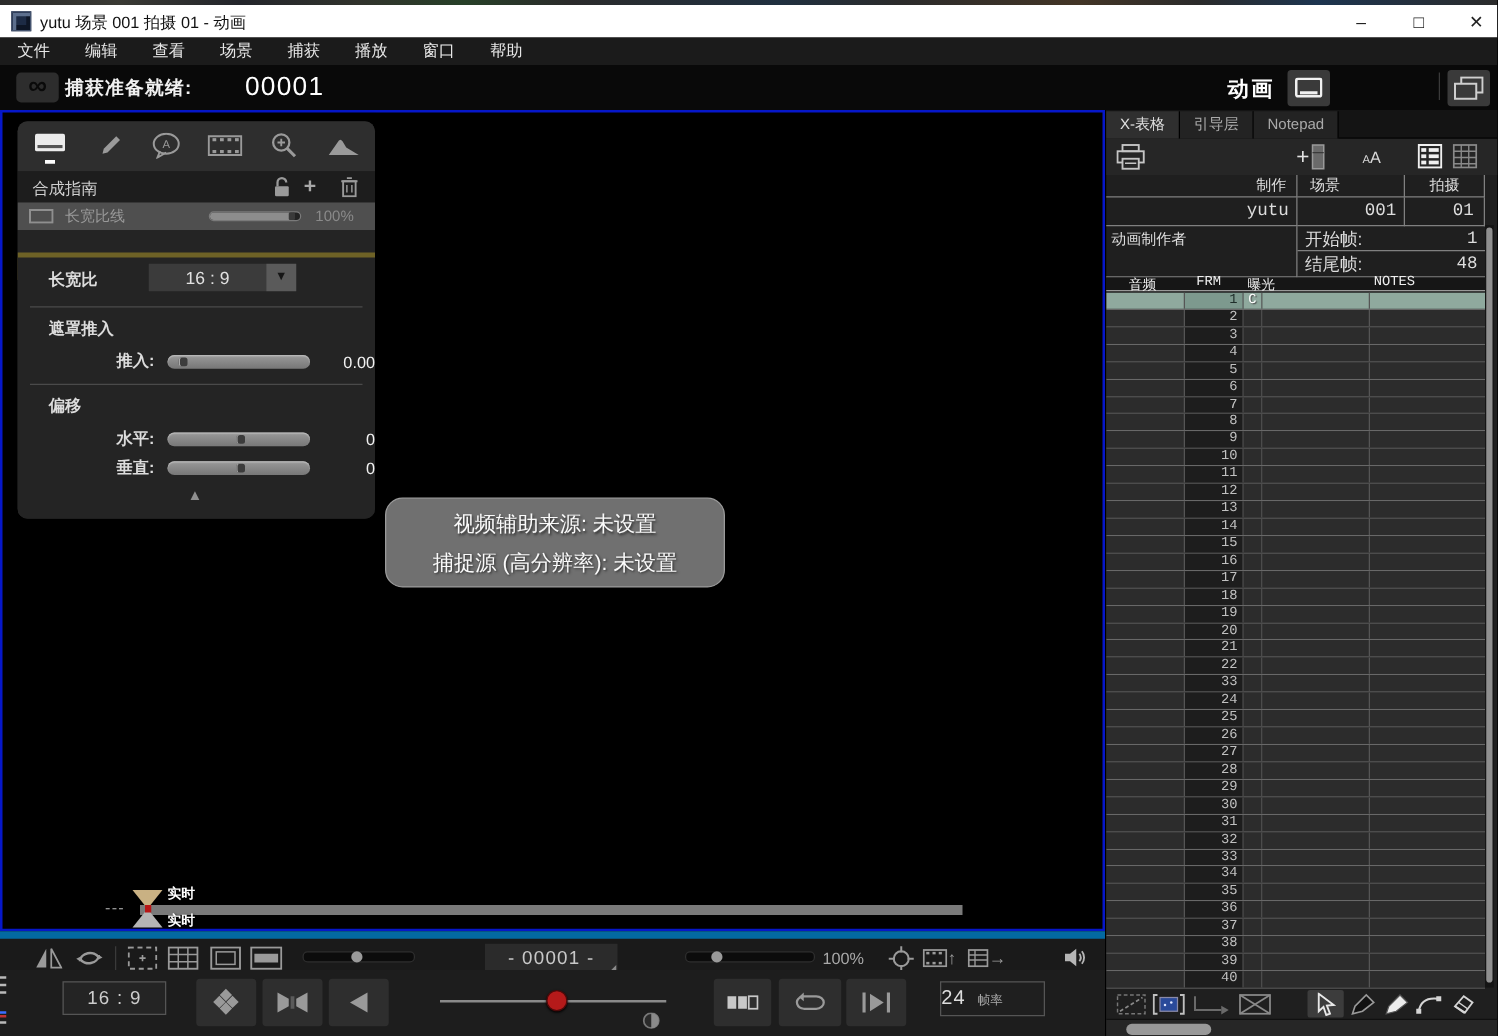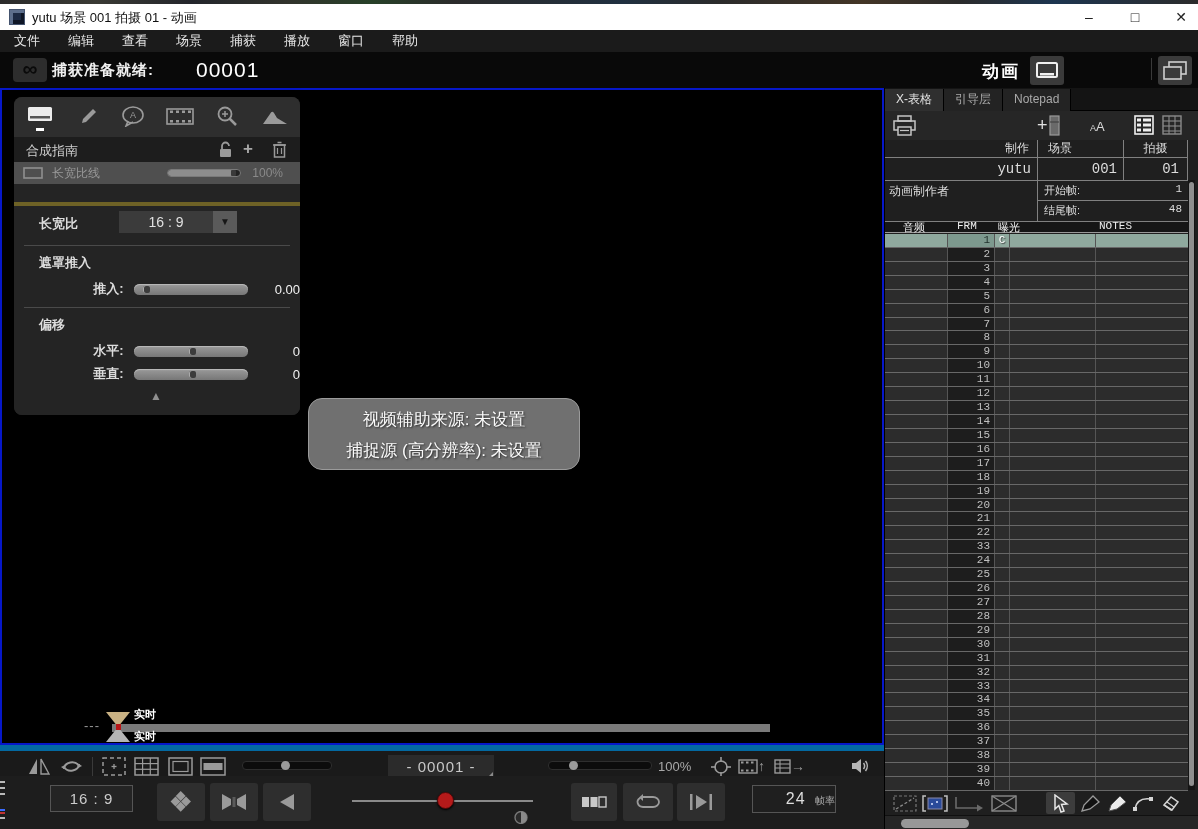--- a/index.html
+++ b/index.html
@@ -96,40 +96,40 @@
   .transport { left:0; top:776px; width:884px; height:53px; background:#1d1d1d; }
   .tick { left:0; width:5px; height:2px; background:#b9b9b9; }
   .aspectbtn { left:50px; top:9px; width:83px; height:27px; background:#242424; border:1px solid #555;
     color:#cccccc; font-size:15px; text-align:center; line-height:25px; letter-spacing:1px; }
   .tbtn { top:7px; width:48px; height:38px; background:#2e2e2e; border-radius:3px;
     display:flex; align-items:center; justify-content:center; }
   .redtrack { left:352px; top:24px; width:181px; height:2px; background:#8a8a8a; }
   .redknob { left:437px; top:16px; width:17px; height:17px; border-radius:50%; background:#b51a1a;
     border:1px solid #4d0a0a; box-shadow:0 1px 2px #000; }
   .fpsbtn { left:752px; top:9px; width:84px; height:28px; background:#1f1f1f; border:1px solid #555;
-    color:#ddd; text-align:right; line-height:26px; }
+    color:#ddd; text-align:left; line-height:26px; }
   .fpsbtn .v { font-size:16px; letter-spacing:1px; }
   .fpsbtn .l { font-size:10px; color:#aaa; margin-left:5px; }
 
   
   .xsheet { left:884px; top:88px; width:314px; height:741px; background:#1f1f1f; border-left:1px solid #000; }
   .xtabs { left:0; top:0; width:314px; height:23px; background:#141414; border-bottom:1px solid #000; display:flex; }
   .xtab { padding:0 11px; height:22px; line-height:21px; font-size:12px; color:#aaa; background:#232323;
     border-right:1px solid #000; margin-top:1px; }
   .xtab.active { background:#2f2f2f; color:#e0e0e0; }
   .xtb { left:0; top:23px; width:314px; height:29px; background:#262626; }
   .aa { color:#d8d8d8; }
   .aa .s { font-size:9px; } .aa .b { font-size:13px; }
 
   .prod { left:0; top:52px; width:303px; }
   .pcell { position:absolute; border-right:1px solid #808080; border-bottom:1px solid #808080; color:#ddd; }
   .phead { font-size:12px; line-height:17px; }
   .pval { font-size:14px; line-height:23px; }
   .alab { font-size:12px; color:#ddd; }
-  .sfl { font-size:11px; color:#ddd; }
+  .sfl { font-size:14px; color:#ddd; }
 
   .colhead { left:0; top:134px; width:303px; height:11px; background:#161616; border-bottom:1px solid #999;
     color:#eee; font-size:11px; }
   .colhead span { position:absolute; top:-2px; }
 
   .xrows { left:0; top:146px; width:303px; height:557px; overflow:hidden; background:#262626; }
   .xrow { display:flex; height:13.925px; border-bottom:1px solid #686868; }
   .xrow > div { border-right:1px solid #555; height:100%; }
   .c-audio { width:63px; background:#2c2c2c; }
   .c-frm { width:47px; background:#1d1d1d; color:#c0c0c0; font-size:11px; text-align:right;

